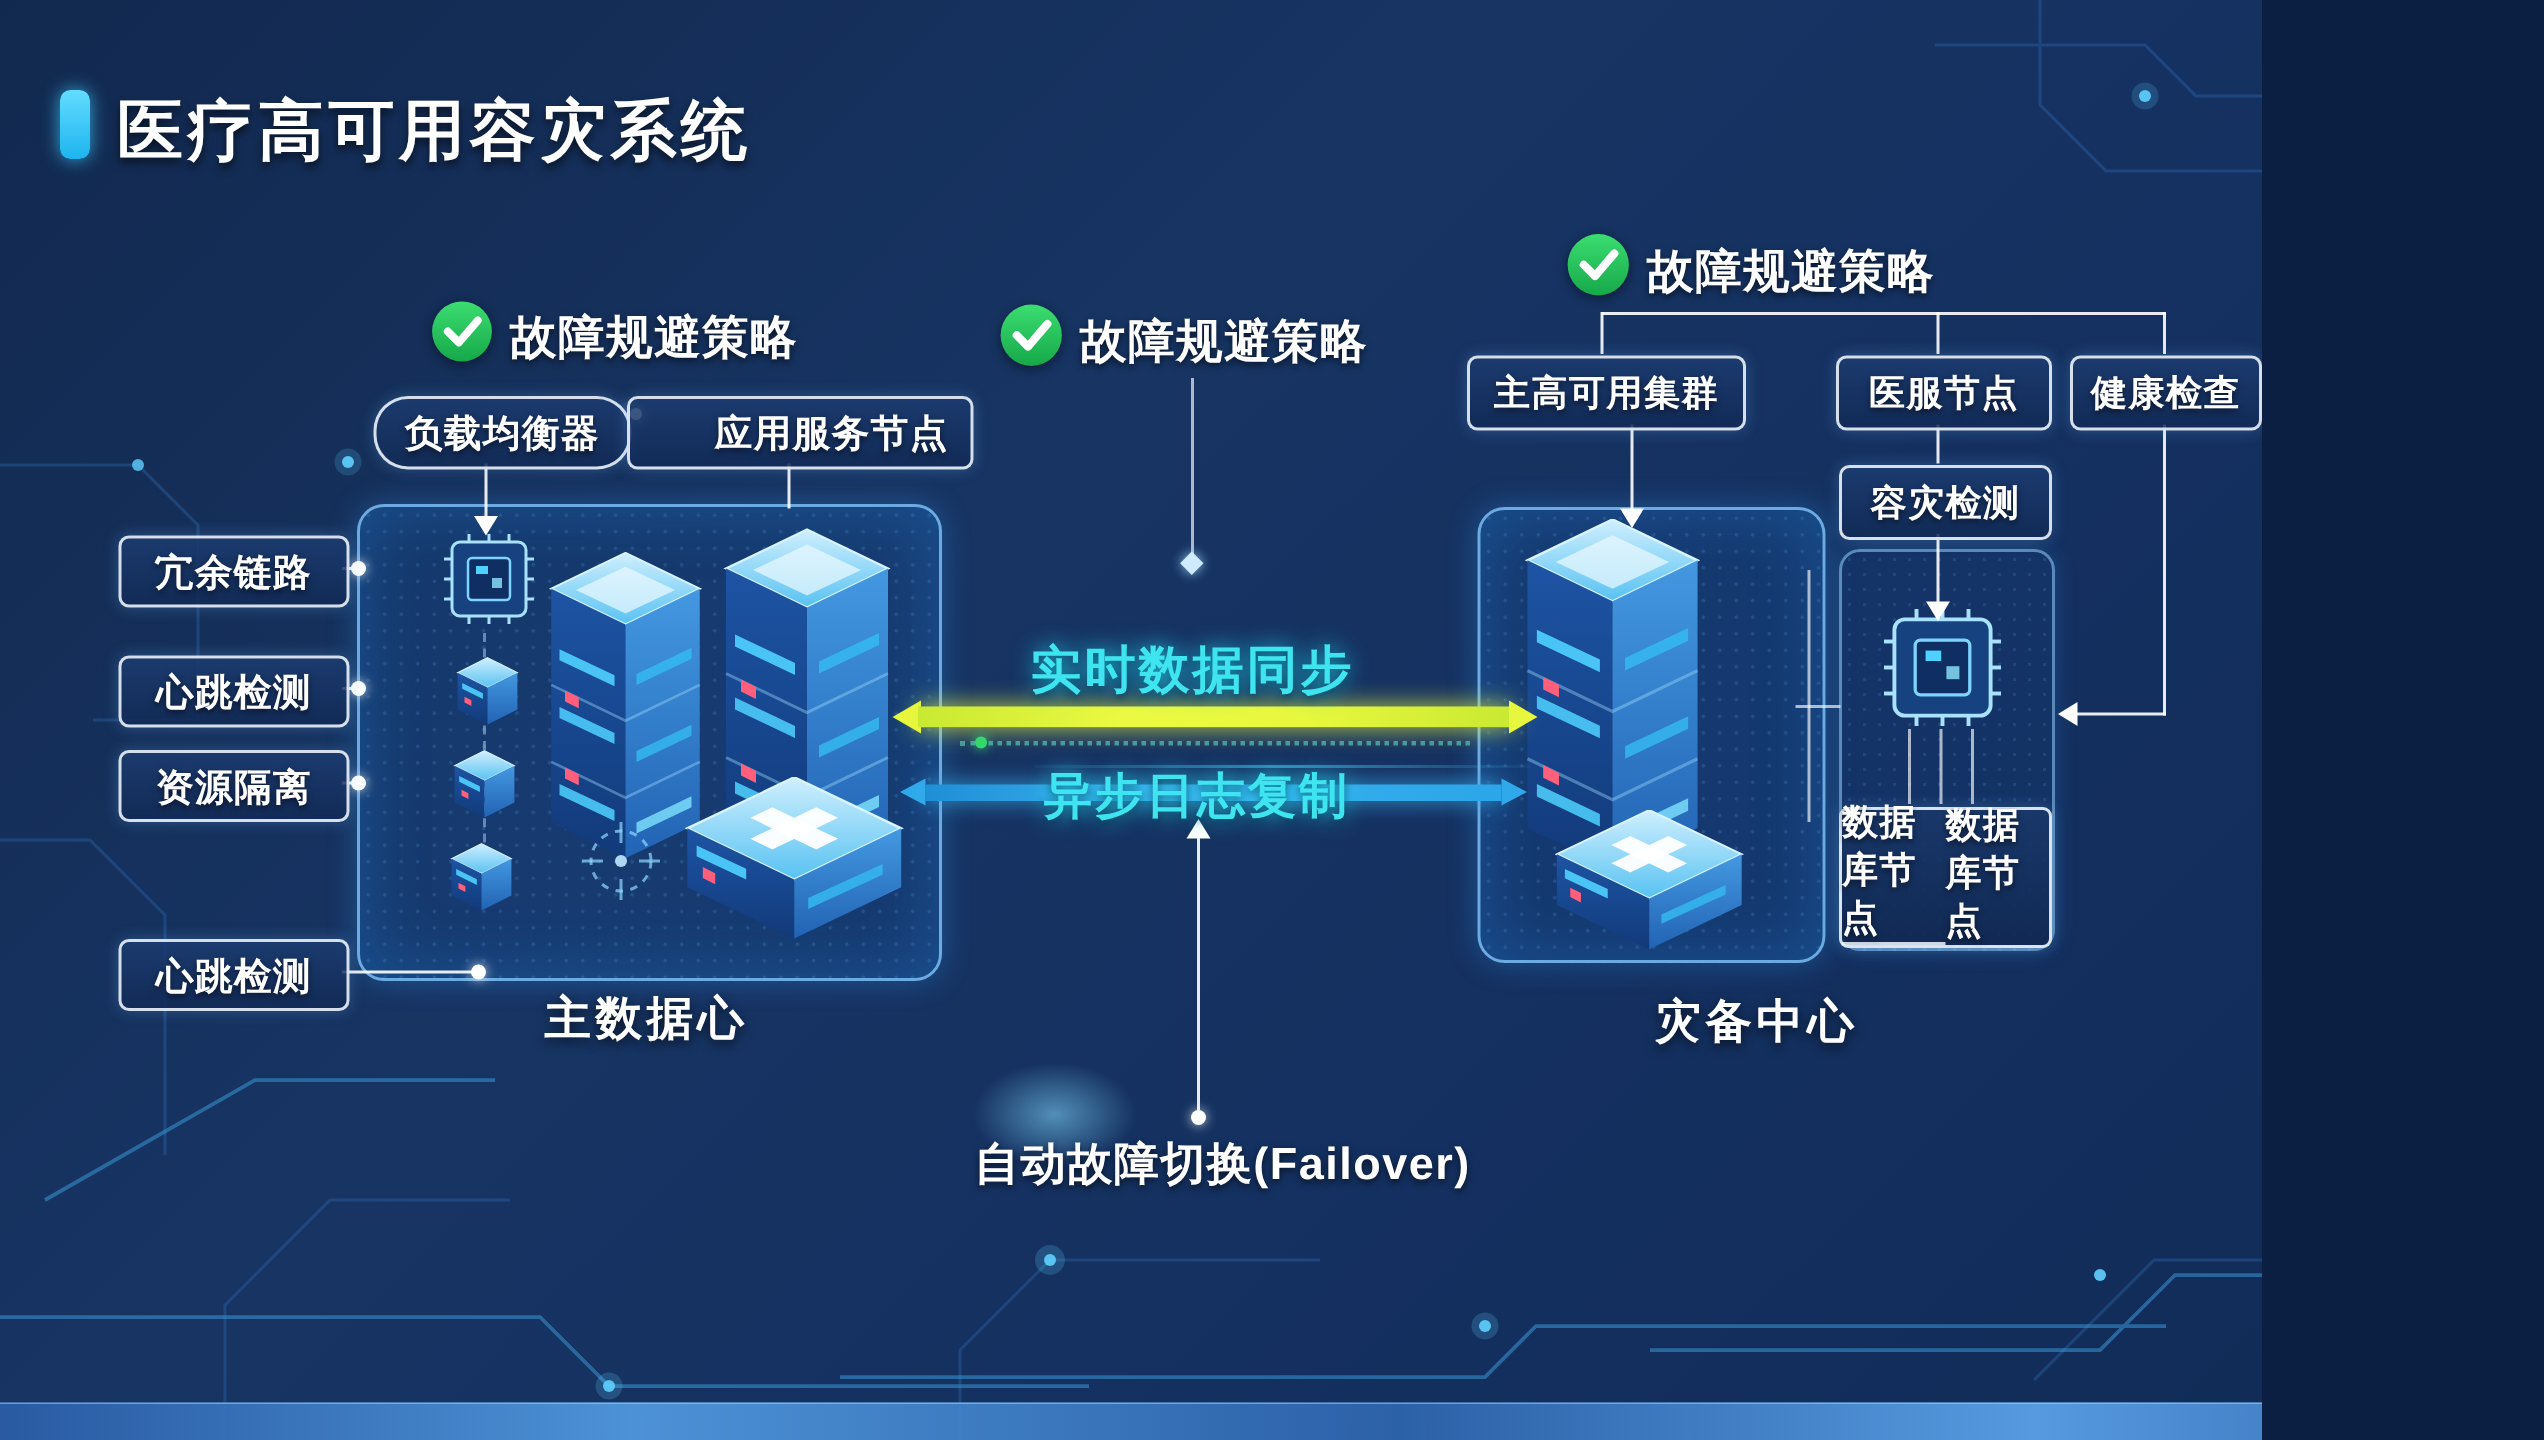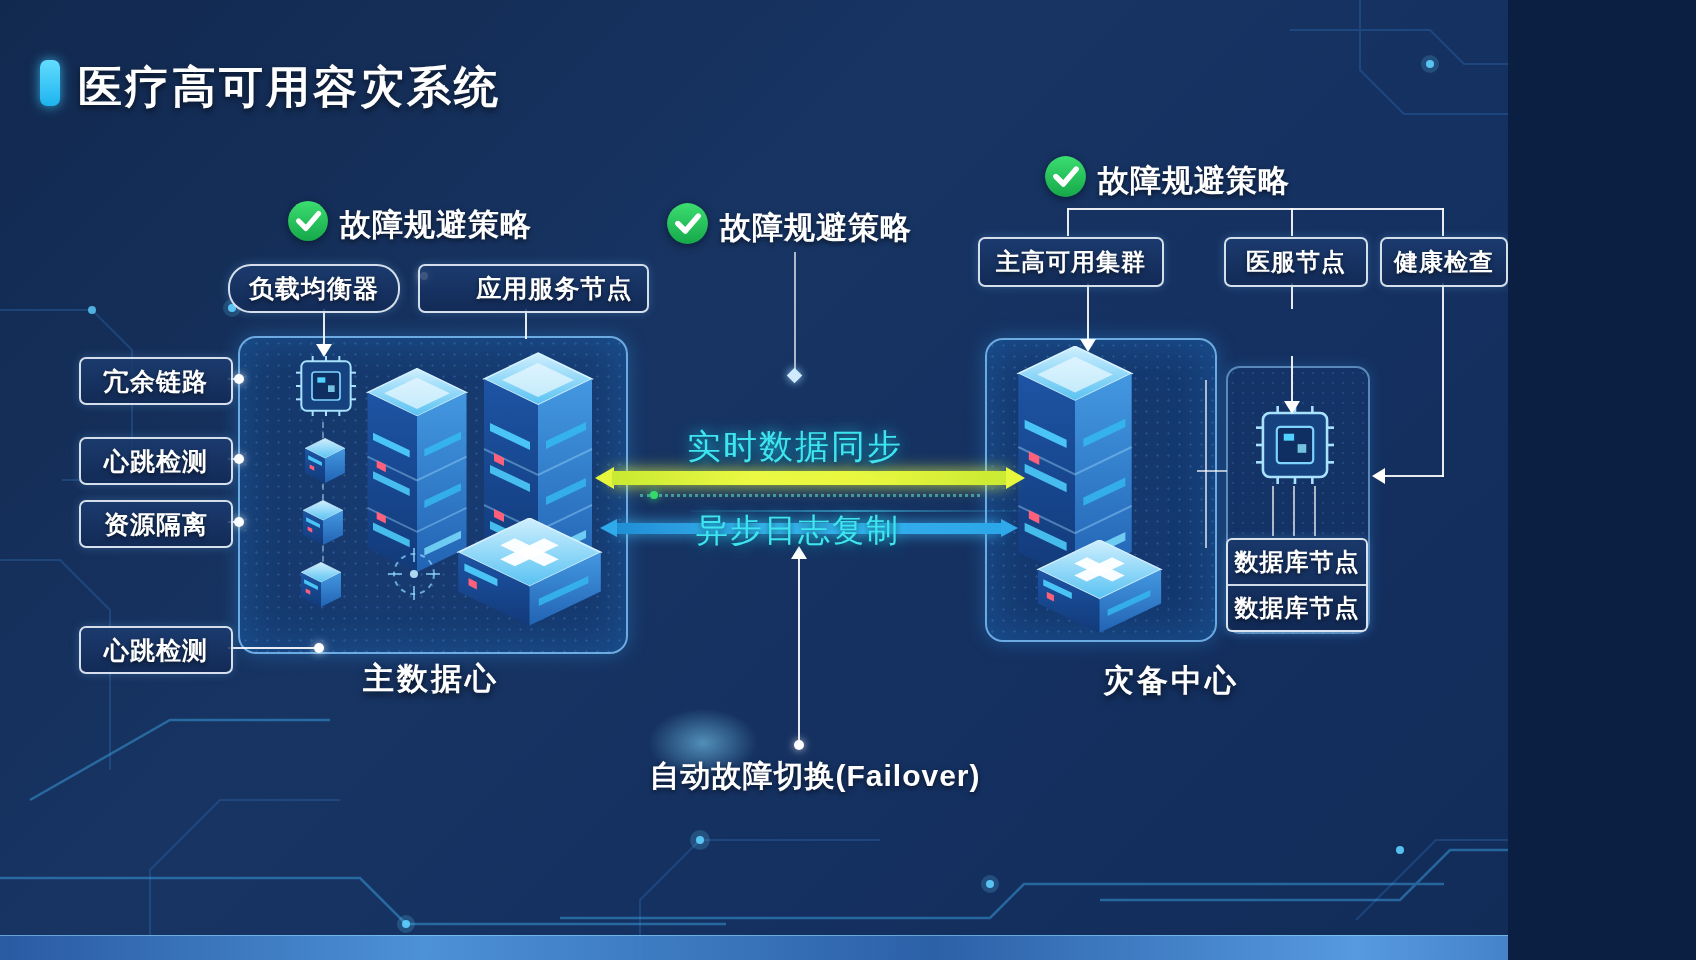--- a/index.html
+++ b/index.html
@@ -25,21 +25,21 @@
     background-size:10px 10px;box-shadow:0 0 14px rgba(60,170,255,.22);z-index:1;}
   
   .title{position:absolute;color:#fff;font-size:44px;font-weight:bold;letter-spacing:3px;
     text-shadow:0 3px 6px rgba(0,0,0,.6);z-index:6;}
   .accent{position:absolute;width:20px;height:46px;border-radius:7px;
     box-shadow:0 0 12px rgba(60,200,250,.8);z-index:6;}
   .badge-label{position:absolute;color:#fff;font-size:31px;font-weight:bold;letter-spacing:1px;
     text-shadow:0 2px 5px rgba(0,0,0,.6);z-index:6;}
   .center-name{position:absolute;color:#fff;font-size:31px;font-weight:bold;letter-spacing:3px;
     text-align:center;text-shadow:0 3px 7px rgba(0,0,0,.65);z-index:6;}
-  .cyan-label{position:absolute;font-size:34px;font-weight:normal;letter-spacing:2px;text-align:center;
+  .cyan-label{position:absolute;font-size:34px;font-weight:bold;letter-spacing:2px;text-align:center;
     text-shadow:0 0 14px rgba(40,220,245,.9),0 2px 6px rgba(2,30,60,.9);z-index:6;}
   .failover{position:absolute;color:#fff;font-size:30px;font-weight:bold;letter-spacing:1px;
     text-align:center;text-shadow:0 2px 5px rgba(0,0,0,.6);z-index:6;}
   
   .ln{position:absolute;background:rgba(255,255,255,.9);z-index:3;}
   .ln.dim{background:rgba(255,255,255,.65);}
   .dot{position:absolute;width:10px;height:10px;border-radius:50%;background:#fff;
     box-shadow:0 0 8px rgba(255,255,255,.8);z-index:4;}
   .dot.sm{width:8px;height:8px;}
   .tri{position:absolute;width:0;height:0;z-index:4;}
@@ -61,21 +61,21 @@
   .blue .hl{position:absolute;left:0;top:0;border-top:9px solid transparent;border-bottom:9px solid transparent;border-right:17px solid #2fa9ea;}
   .blue .hr{position:absolute;right:0;top:0;border-top:9px solid transparent;border-bottom:9px solid transparent;border-left:17px solid #2fa9ea;}
   .dotline{position:absolute;border-top:3px dotted rgba(90,225,215,.55);z-index:3;}
   .thinline{position:absolute;height:2px;background:linear-gradient(90deg,rgba(60,200,240,.05),rgba(70,210,245,.55),rgba(60,200,240,.05));z-index:3;}
   
   .icon{position:absolute;z-index:2;}
   .check-icon{position:absolute;z-index:6;filter:drop-shadow(0 2px 4px rgba(0,0,0,.45));}
   
   .dbstack{position:absolute;border:2px solid rgba(240,248,255,.9);border-radius:6px;
     background:linear-gradient(180deg,rgba(26,56,106,.88),rgba(17,40,82,.88));z-index:5;
-    display:flex;flex-direction:column;box-shadow:0 0 10px rgba(120,190,255,.25);}
+    display:flex;flex-direction:row;box-shadow:0 0 10px rgba(120,190,255,.25);align-items:flex-end;}
   .dbrow{flex:1;display:flex;align-items:center;justify-content:center;color:#fff;
     font-weight:bold;font-size:24px;letter-spacing:1px;text-shadow:0 2px 4px rgba(0,0,0,.55);}
   .dbrow:first-child{border-bottom:2px solid rgba(240,248,255,.85);}
   .glowspot{position:absolute;border-radius:50%;z-index:2;}
   .bottomband{position:absolute;left:0;bottom:0;width:1696px;height:24px;z-index:1;
     background:linear-gradient(90deg,rgba(42,92,166,.95),rgba(80,150,220,.95) 25%,rgba(46,102,175,.9) 55%,rgba(90,160,230,.95) 80%,rgba(50,105,180,.95));
     border-top:1px solid rgba(150,220,255,.55);}
 </style>
 </head>
 <body>
@@ -218,21 +218,21 @@
     </svg>
   <div class="badge-label" style="left:720px;top:207px;">故障规避策略</div>
 
   <svg class="check-icon" style="left:1044px;top:155px;" width="43" height="43">
       <use href="#check"></use>
     </svg>
   <div class="badge-label" style="left:1098px;top:160px;">故障规避策略</div>
 
   <div class="panel" style="left:238px;top:336px;width:386px;height:314px;"></div>
 
-  <div class="box" style="left:228px;top:264px;width:168px;height:45px;border-radius:23px;">负载均衡器</div>
+  <div class="box" style="left:249px;top:264px;width:168px;height:45px;border-radius:23px;">负载均衡器</div>
   <div class="box" style="left:418px;top:264px;width:185px;height:45px;padding-left:42px;">应用服务节点</div>
 
   <div class="box" style="left:79px;top:437px;width:150px;height:44px;">心跳检测</div>
   <div class="box" style="left:79px;top:357px;width:150px;height:44px;">宂余链路</div>
   <div class="box" style="left:79px;top:500px;width:150px;height:44px;">资源隔离</div>
   <div class="box" style="left:79px;top:626px;width:150px;height:44px;">心跳检测</div>
 
   <svg class="icon" style="left:296px;top:356px;" width="60" height="60">
       <use href="#chip"></use>
     </svg>
@@ -300,20 +300,21 @@
   <div class="ln" style="left:798px;top:558px;width:2px;height:182px;"></div>
   <div class="dot" style="left:794px;top:740px;"></div>
   <div class="failover" style="left:615px;top:756px;width:400px;">自动故障切换(Failover)</div>
 
   <div class="panel" style="left:985px;top:338px;width:228px;height:300px;"></div>
   <div class="subpanel" style="left:1226px;top:366px;width:140px;height:264px;"></div>
 
   <div class="box" style="left:978px;top:237px;width:182px;height:46px;font-size:24px;">主高可用集群</div>
   <div class="box" style="left:1224px;top:237px;width:140px;height:46px;font-size:24px;">医服节点</div>
   <div class="box" style="left:1380px;top:237px;width:124px;height:46px;font-size:24px;">健康检查</div>
+  <div class="box" style="left:1226px;top:310px;width:138px;height:46px;font-size:24px;">容灾检测</div>
 
   <div class="dbstack" style="left:1226px;top:538px;width:138px;height:90px;">
     <div class="dbrow">数据库节点</div>
     <div class="dbrow">数据库节点</div>
   </div>
 
   <svg class="icon" style="left:1012px;top:346px;" width="126" height="242">
       <use href="#tower"></use>
     </svg>
   <svg class="icon" style="left:1032px;top:540px;z-index:3" width="135" height="100">

